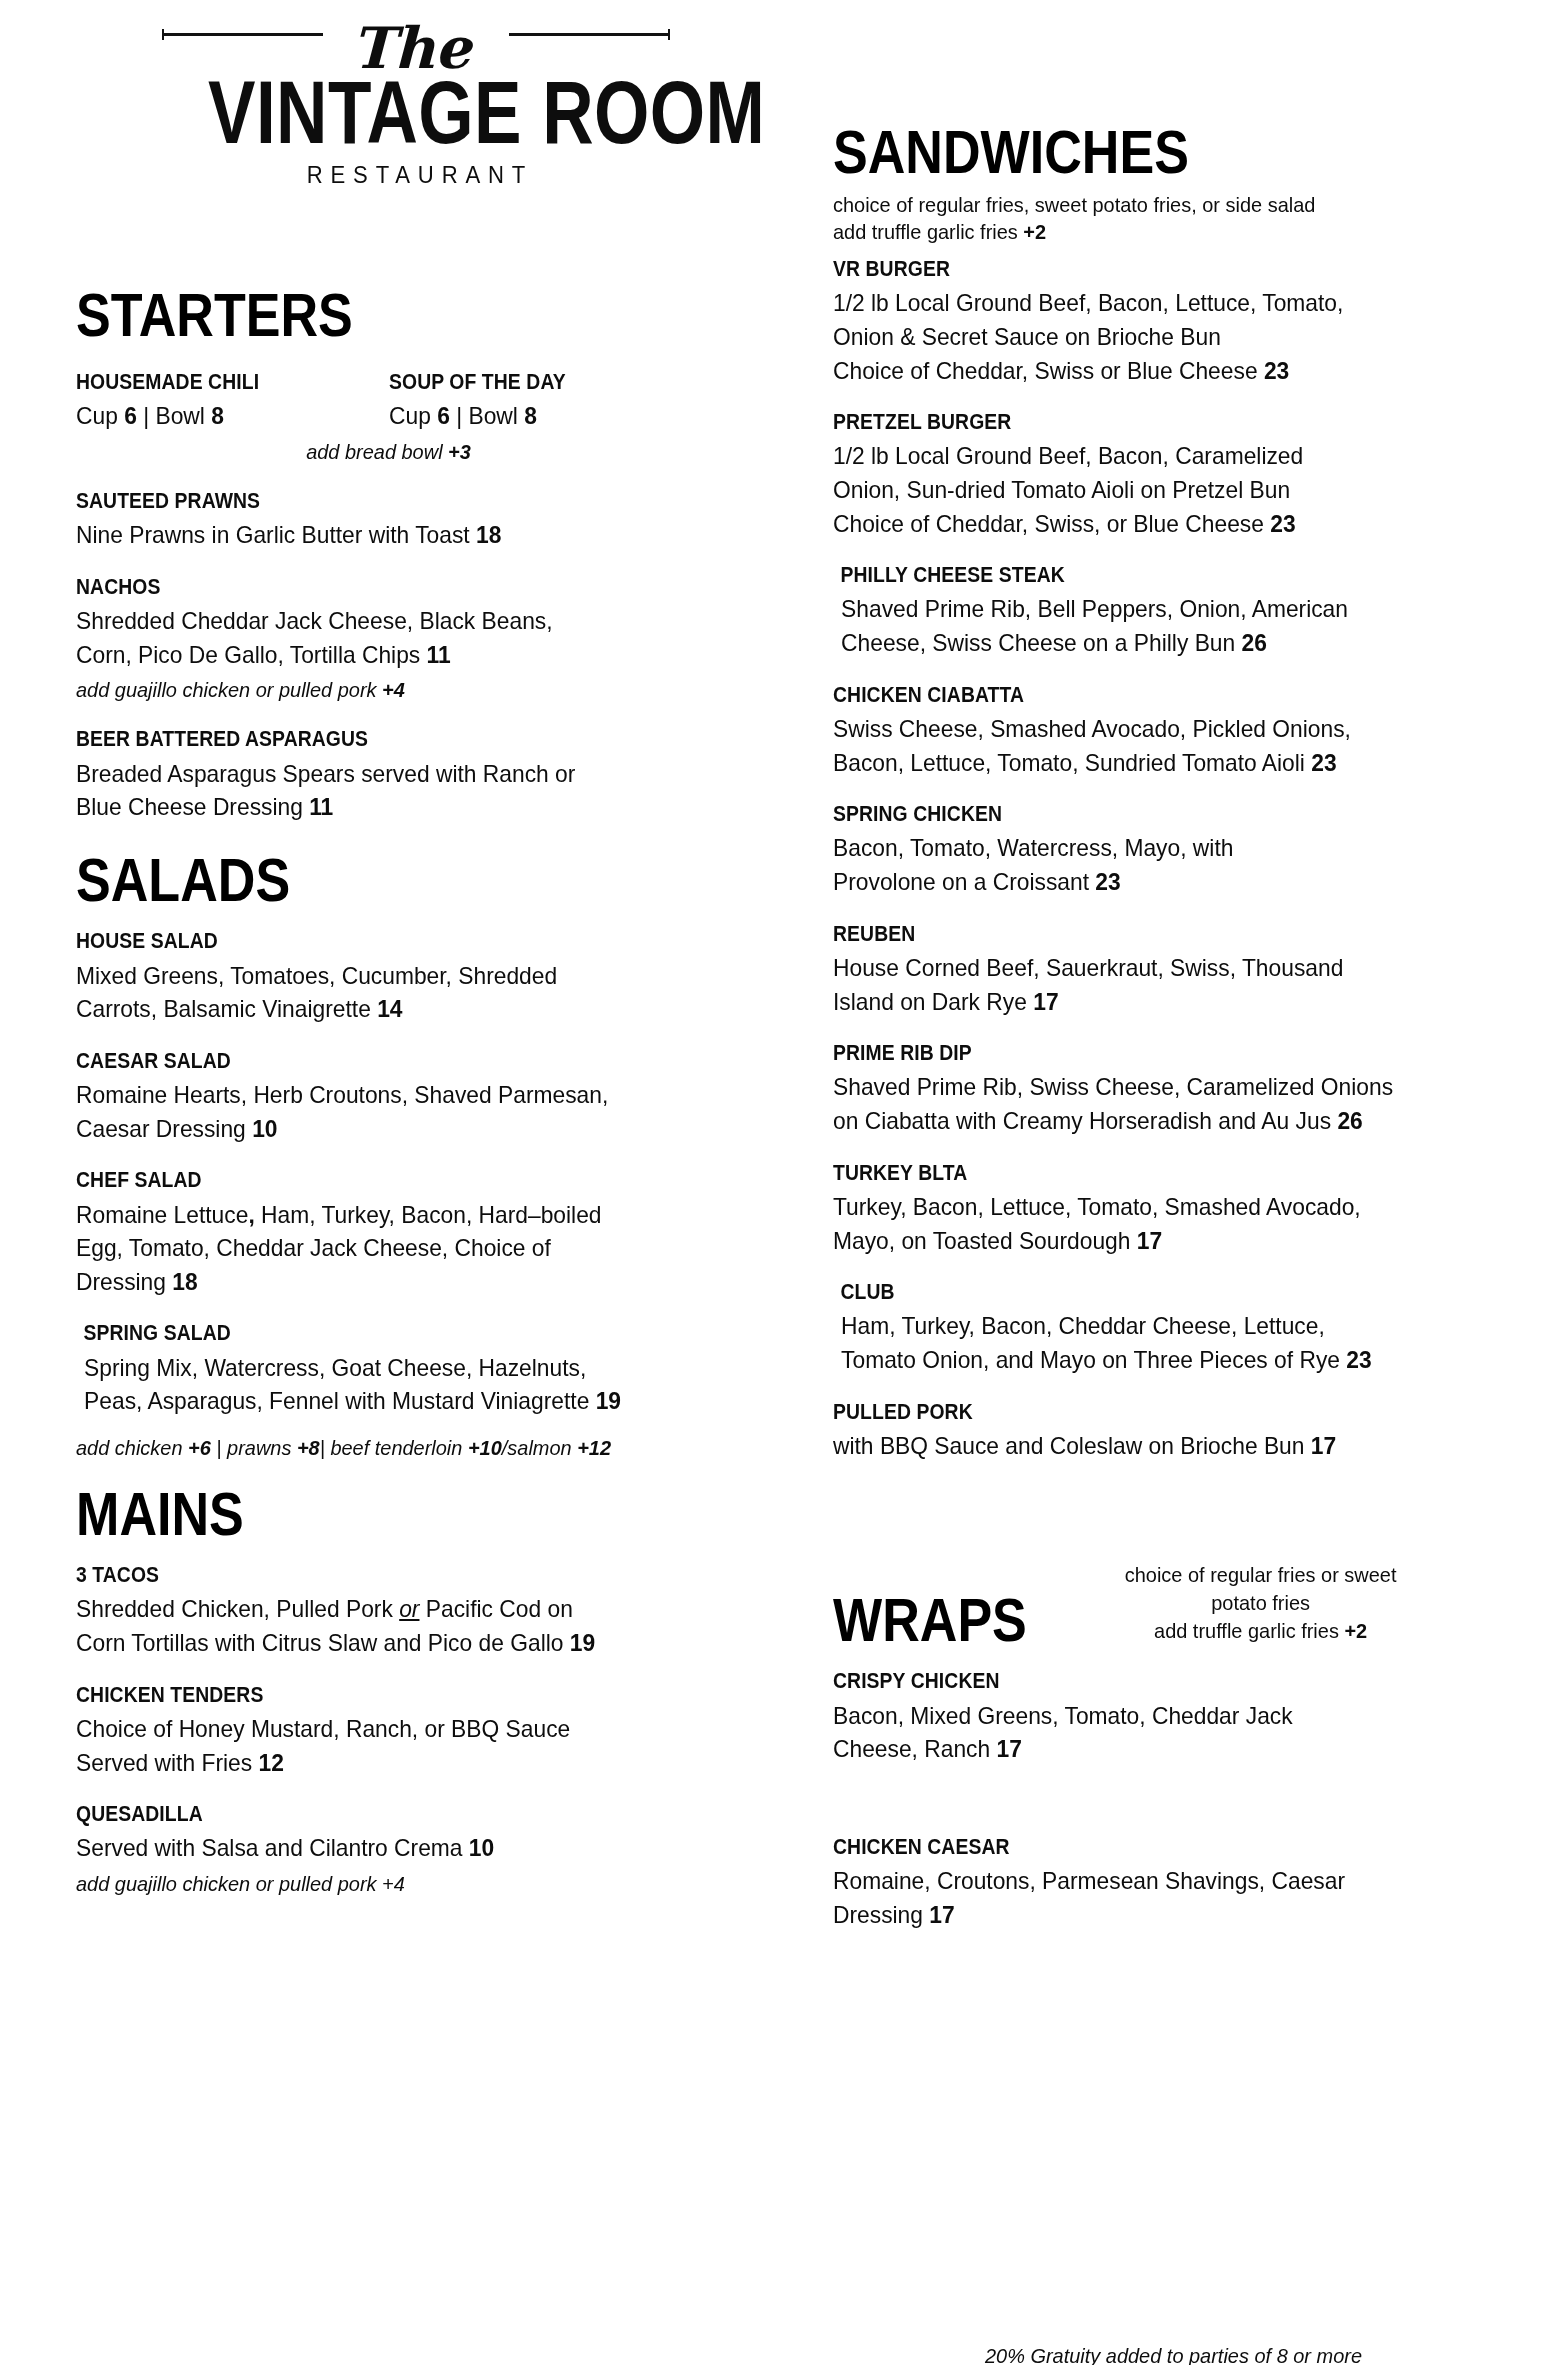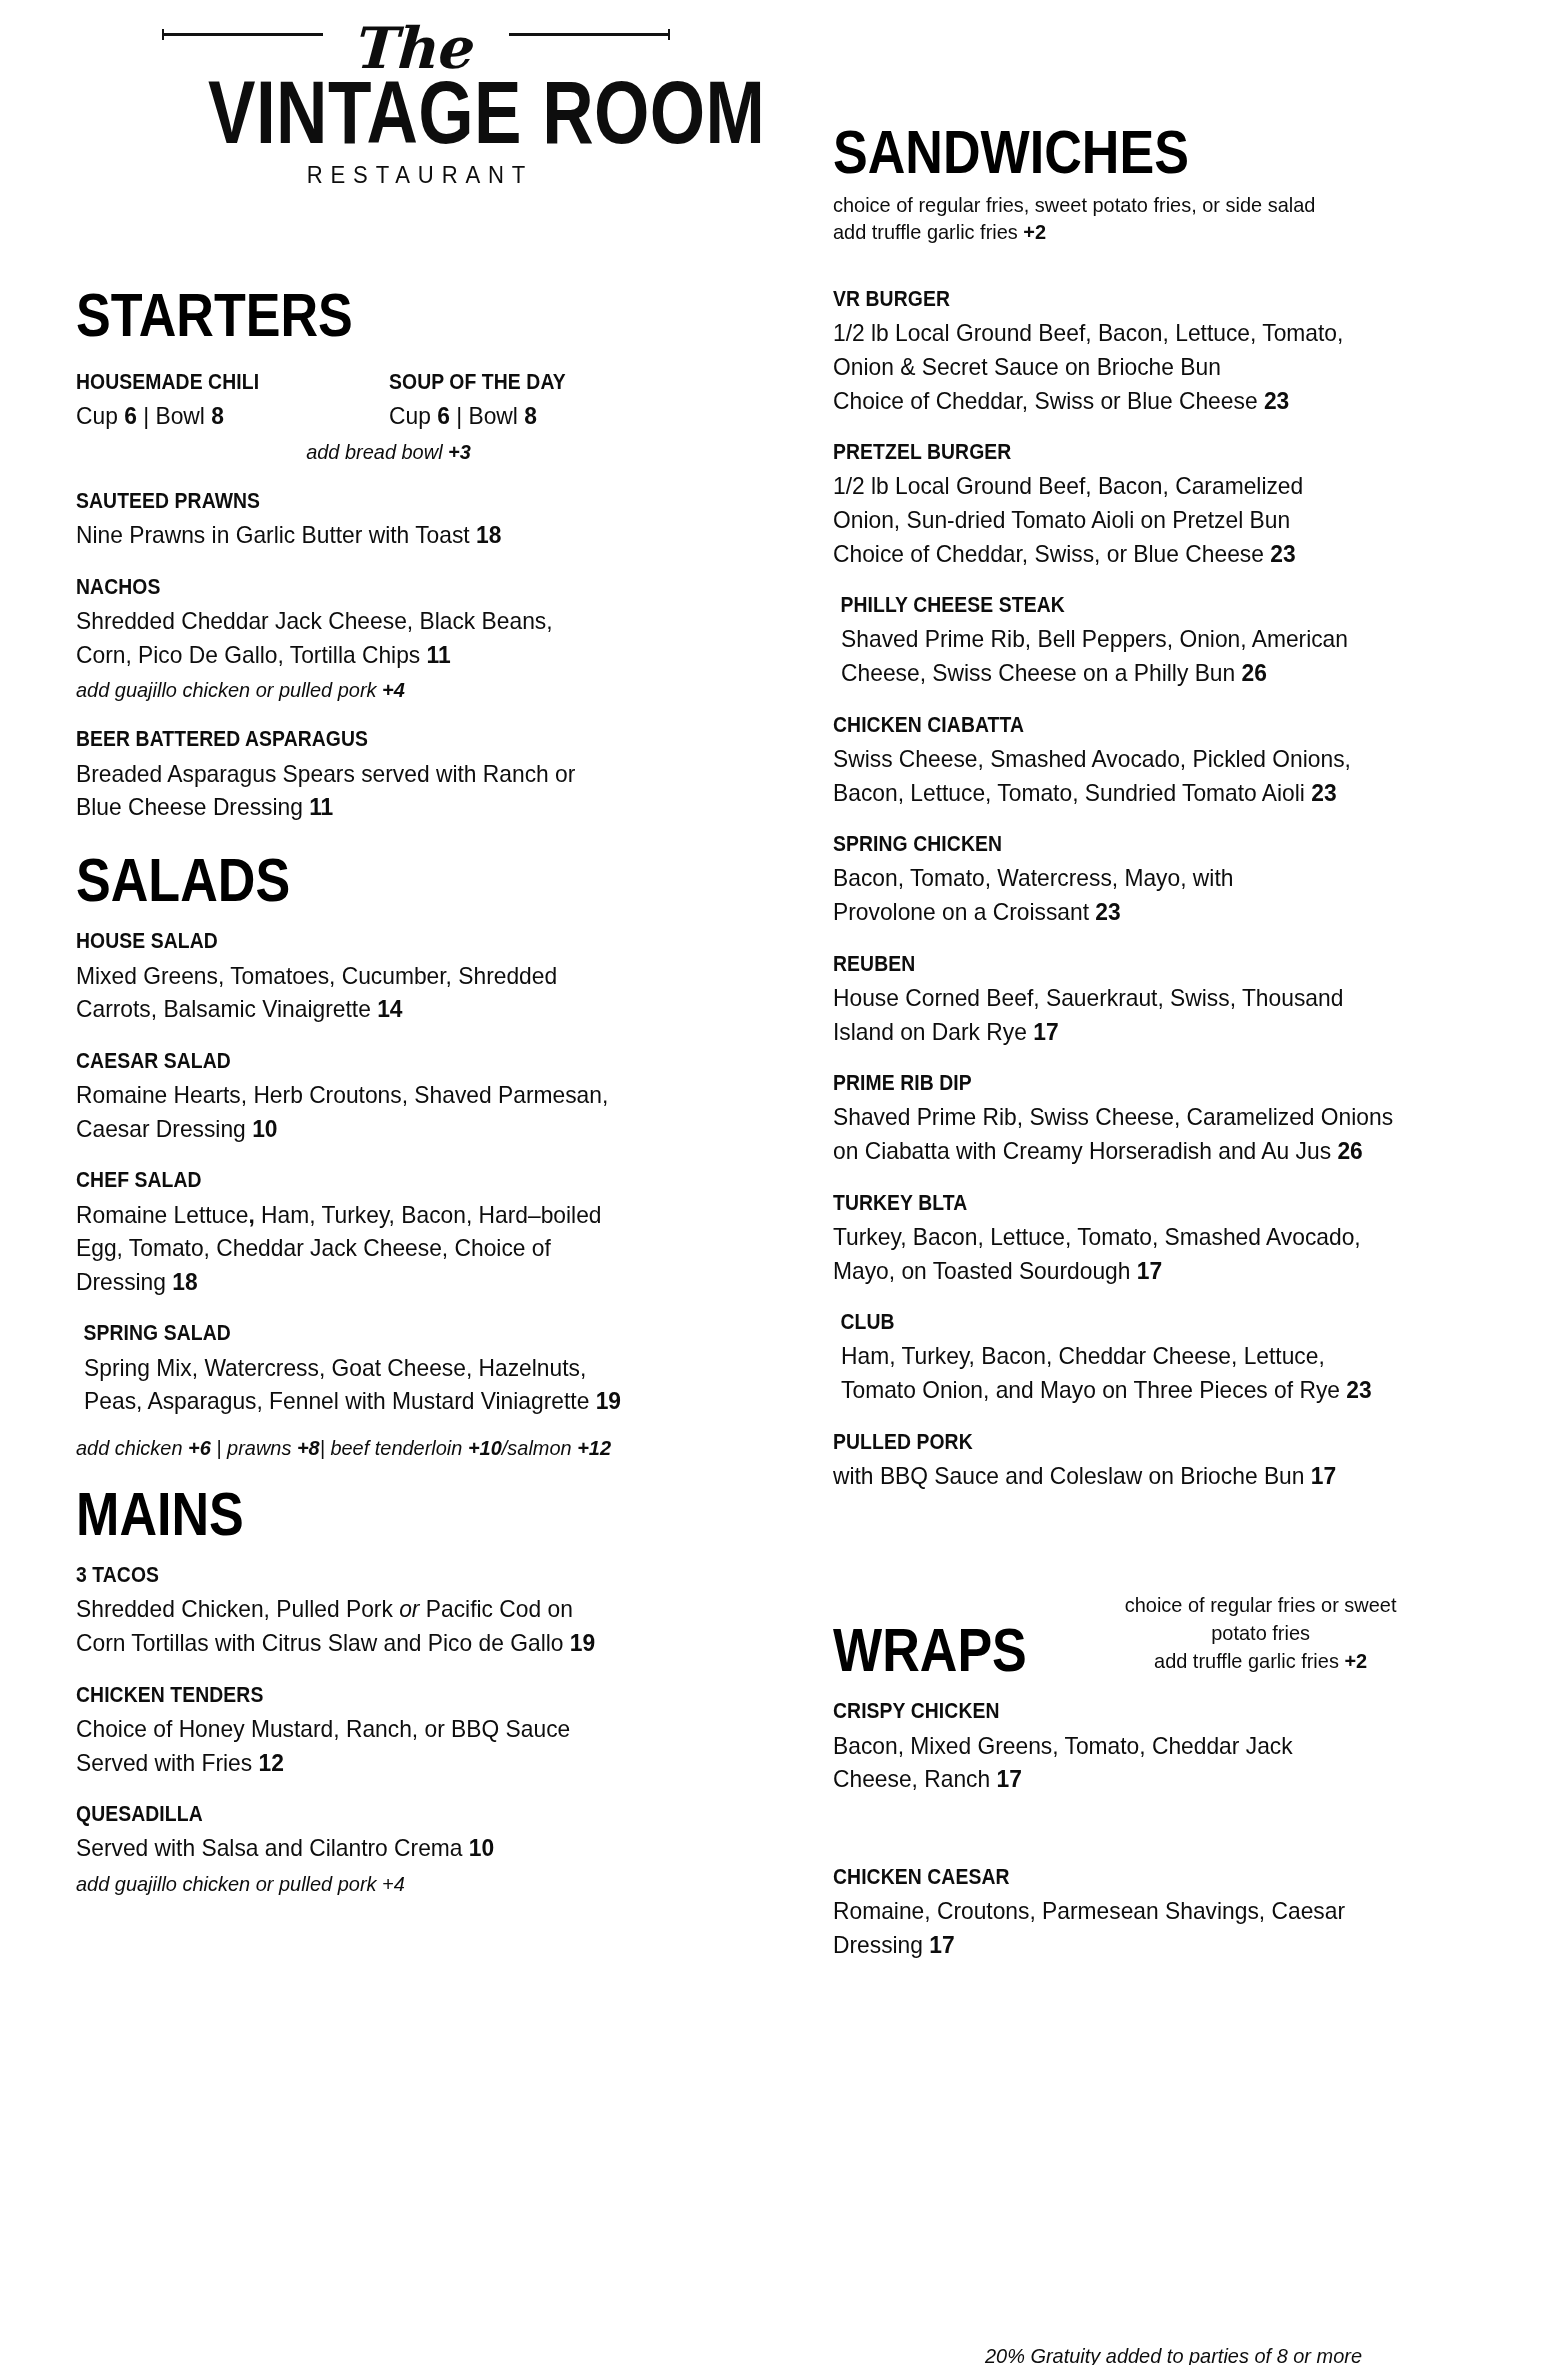--- a/index.html
+++ b/index.html
@@ -81,21 +81,21 @@
   .item-desc{
     font-family:"Liberation Sans Narrow","Liberation Sans",sans-serif;
     font-weight:400;
     font-size:24px;
     line-height:1.40;
     letter-spacing:0px;
     transform:scaleX(0.95);
     transform-origin:left center;
   }
   .item-desc b{font-weight:700;}
-  .item-desc i{font-style:italic;}
+  .item-desc i{font-style:italic;text-decoration:underline;}
   .note{
     font-family:"Liberation Sans Narrow","Liberation Sans",sans-serif;
     font-style:italic;font-weight:400;
     font-size:21px;line-height:1.35;
     transform:scaleX(0.95);
     transform-origin:left center;
     margin-top:4.7px;
   }
   .note b{font-weight:700;}
   .note.center{text-align:center;transform-origin:center center;}
@@ -104,21 +104,21 @@
     font-family:"Liberation Sans Narrow","Liberation Sans",sans-serif;
     font-weight:400;
     font-size:21px;line-height:1.32;
     transform:scaleX(0.95);
     transform-origin:left center;
   }
   .sub-note b{font-weight:700;}
 
   .indent{padding-left:8.5px;}
   .tight{margin-top:17px;}
-  .loose{margin-top:40px;}
+  .loose{margin-top:10px;}
 
   
   .two-up{display:flex;margin-top:23px;}
   .two-up > div{width:50%;}
 
   
   .wraps-row{display:flex;align-items:flex-end;margin-top:0;}
   .wraps-row .section-h{flex:0 0 auto;}
   .wraps-row .wraps-note{
     flex:1 1 auto;

